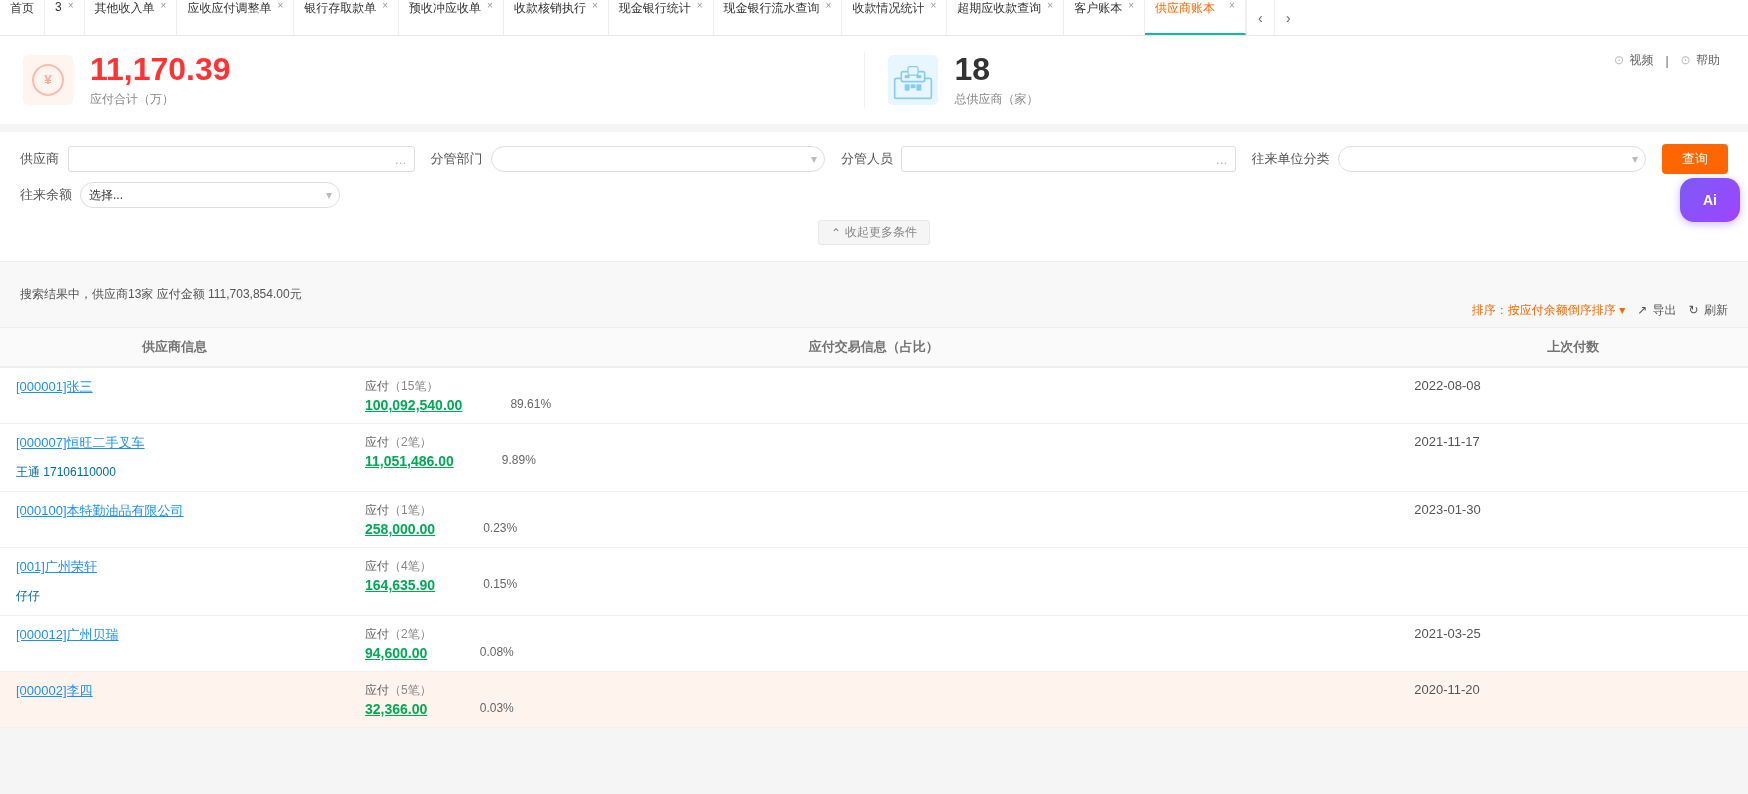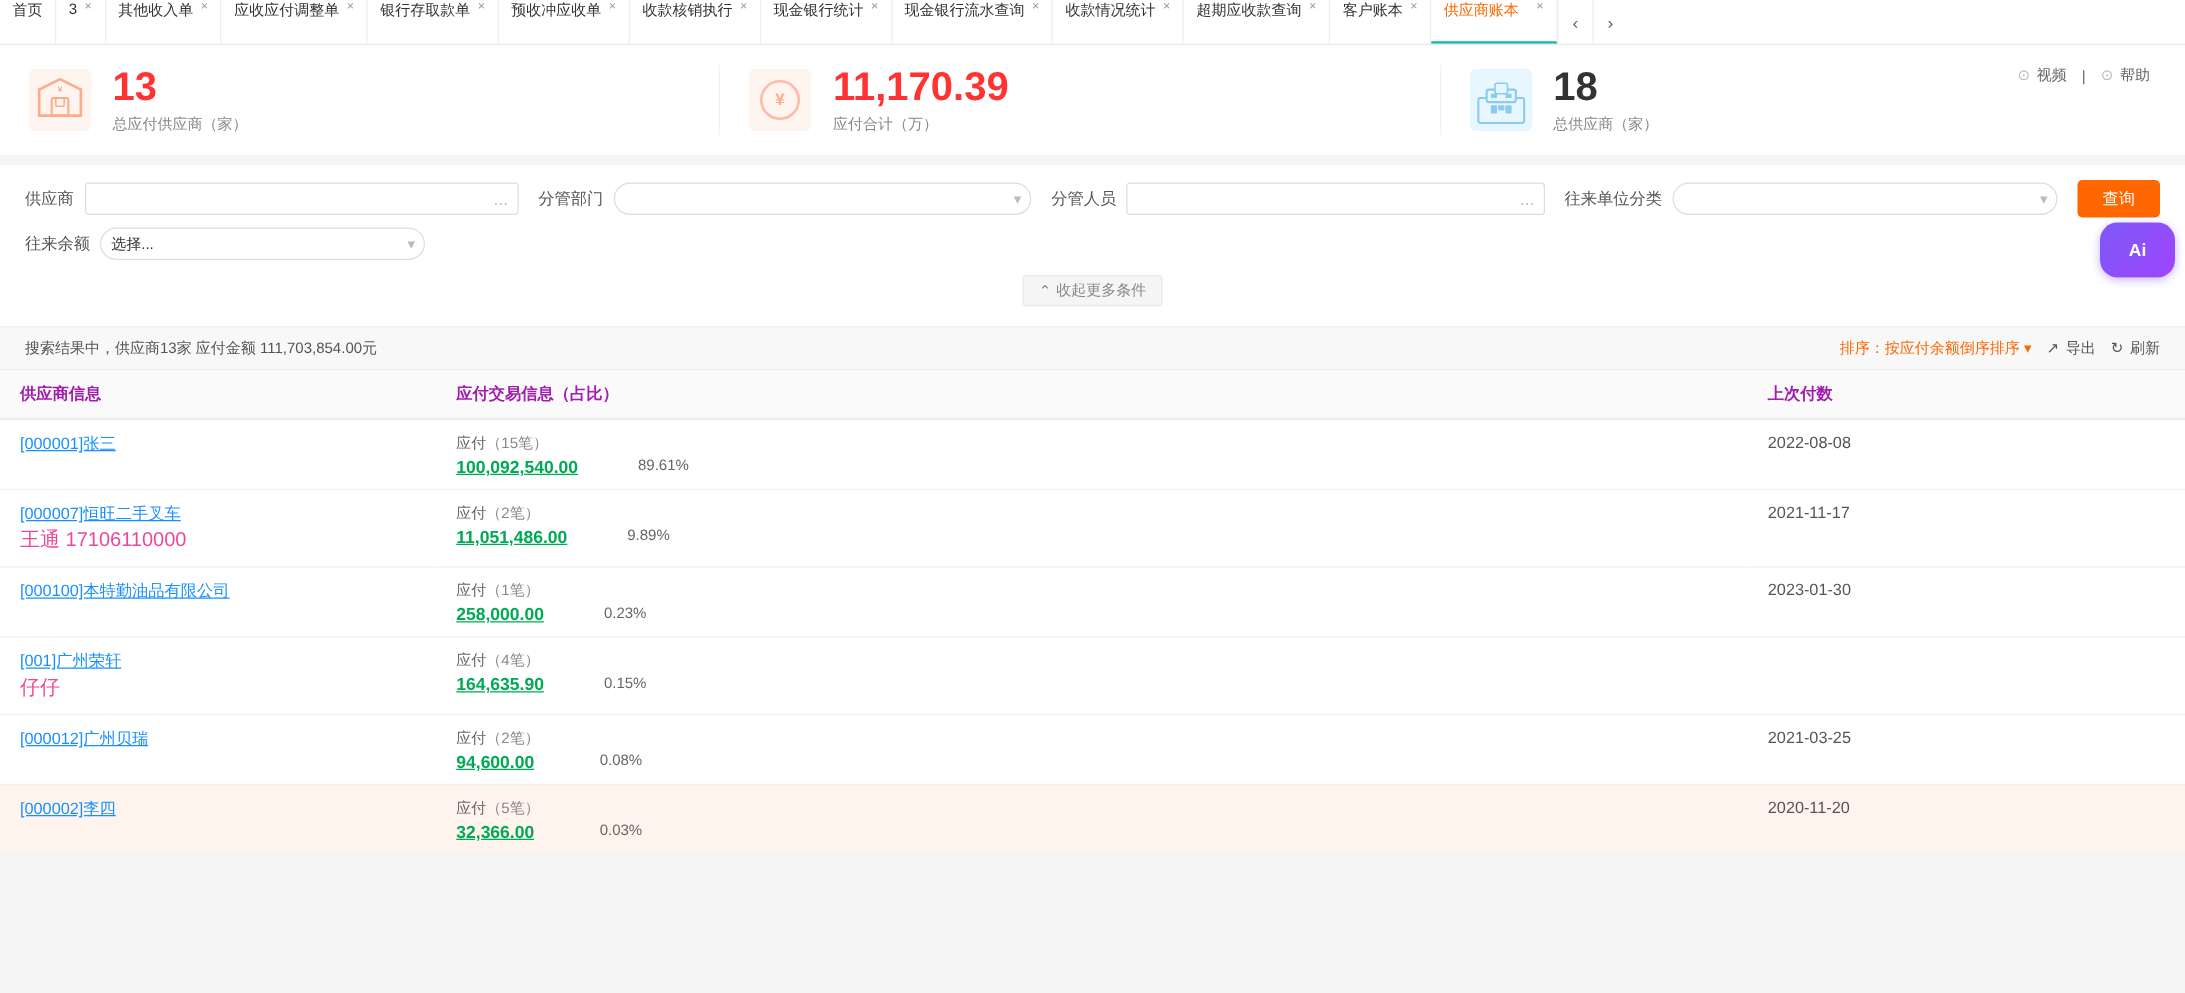--- a/index.html
+++ b/index.html
@@ -200,59 +200,59 @@
       font-size: 12px;
       color: #555;
     }
     .result-actions {
       display: flex;
       align-items: center;
       gap: 12px;
       color: #555;
       font-size: 12px;
     }
-    .result-actions span { cursor: pointer; }
+    .result-actions span { cursor: pointer; margin-top: 32px; }
     .sort-label { color: #ff6600; cursor: pointer; }
 
     
     .data-table {
       width: 100%;
       background: #fff;
       border-collapse: collapse;
     }
     .data-table thead tr {
       background: #fafafa;
       border-bottom: 1px solid #eee;
     }
     .data-table th {
       padding: 10px 16px;
-      text-align: left;
+      text-align: center;
       font-weight: 600;
-      color: #a21caf;
+      color: #737373;
       font-size: 13px;
       border-bottom: 2px solid #eee;
     }
     .data-table td {
       padding: 10px 16px;
       border-bottom: 1px solid #f0f0f0;
       font-size: 13px;
       vertical-align: top;
     }
     .data-table tbody tr.highlighted { background: #fff3ee; }
 
     .supplier-link {
       color: #1890ff;
       text-decoration: underline;
       cursor: pointer;
       font-size: 13px;
     }
     .supplier-sub {
-      color: #ec4899;
-      font-size: 16px;
-      margin-top: 2px;
+      color: #0369a1;
+      font-size: 12px;
+      margin-top: 12px;
     }
     .amount-label { color: #666; font-size: 12px; margin-bottom: 2px; }
     .amount-value {
       color: #00aa55;
       font-size: 14px;
       font-weight: 600;
       text-decoration: underline;
       cursor: pointer;
     }
     .percent-val { color: #666; font-size: 12px; padding-left: 16px; }
@@ -317,35 +317,20 @@
   <div class="nav-item active">
     <span>供应商账本</span>
     <span class="nav-close">×</span>
   </div>
   <div class="nav-arrow">‹</div>
   <div class="nav-arrow">›</div>
 </div>
 
 <div class="stats-header">
 
-  <div class="stat-block">
-    <div class="stat-icon">
-      <svg viewBox="0 0 60 60" fill="none">
-        <rect width="60" height="60" rx="6" fill="#fff5f0"></rect>
-        <path d="M10 45 L10 20 L30 10 L50 20 L50 45 Z" stroke="#ffaa88" stroke-width="2.5" fill="#fff5f0"></path>
-        <rect x="22" y="28" width="16" height="17" rx="2" stroke="#ffaa88" stroke-width="2" fill="none"></rect>
-        <rect x="26" y="28" width="8" height="8" rx="1" stroke="#ffaa88" stroke-width="1.5" fill="none"></rect>
-        <text x="30" y="22" text-anchor="middle" fill="#ff9966" font-size="8">¥</text>
-      </svg>
-    </div>
-    <div class="stat-text">
-      <span class="stat-number">13</span>
-      <span class="stat-label">总应付供应商（家）</span>
-    </div>
-  </div>
 
   <div class="stat-block">
     <div class="stat-icon">
       <svg viewBox="0 0 60 60" fill="none">
         <rect width="60" height="60" rx="6" fill="#fff5f0"></rect>
         <circle cx="30" cy="30" r="18" stroke="#ffbbaa" stroke-width="2.5" fill="none"></circle>
         <text x="30" y="35" text-anchor="middle" fill="#ffaa88" font-size="16" font-weight="bold">¥</text>
       </svg>
     </div>
     <div class="stat-text">

